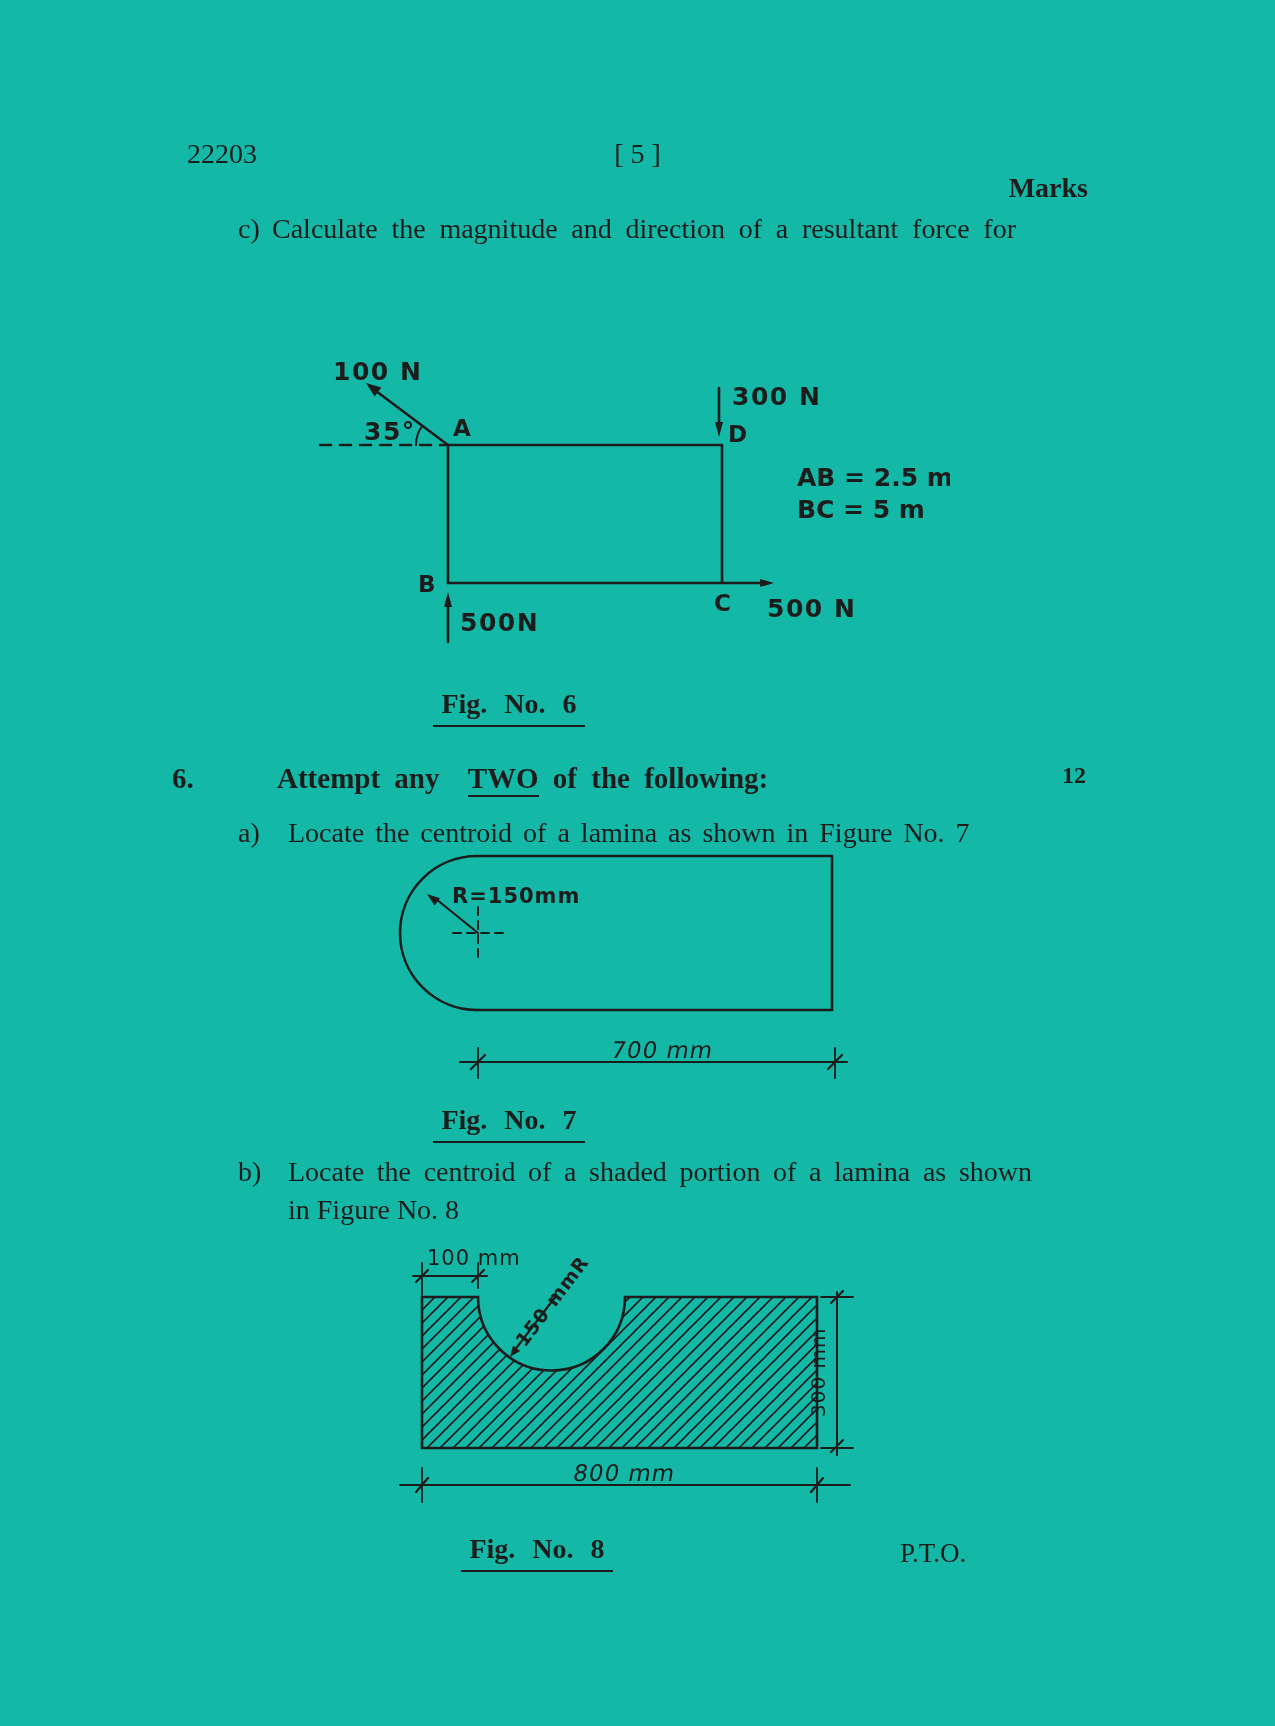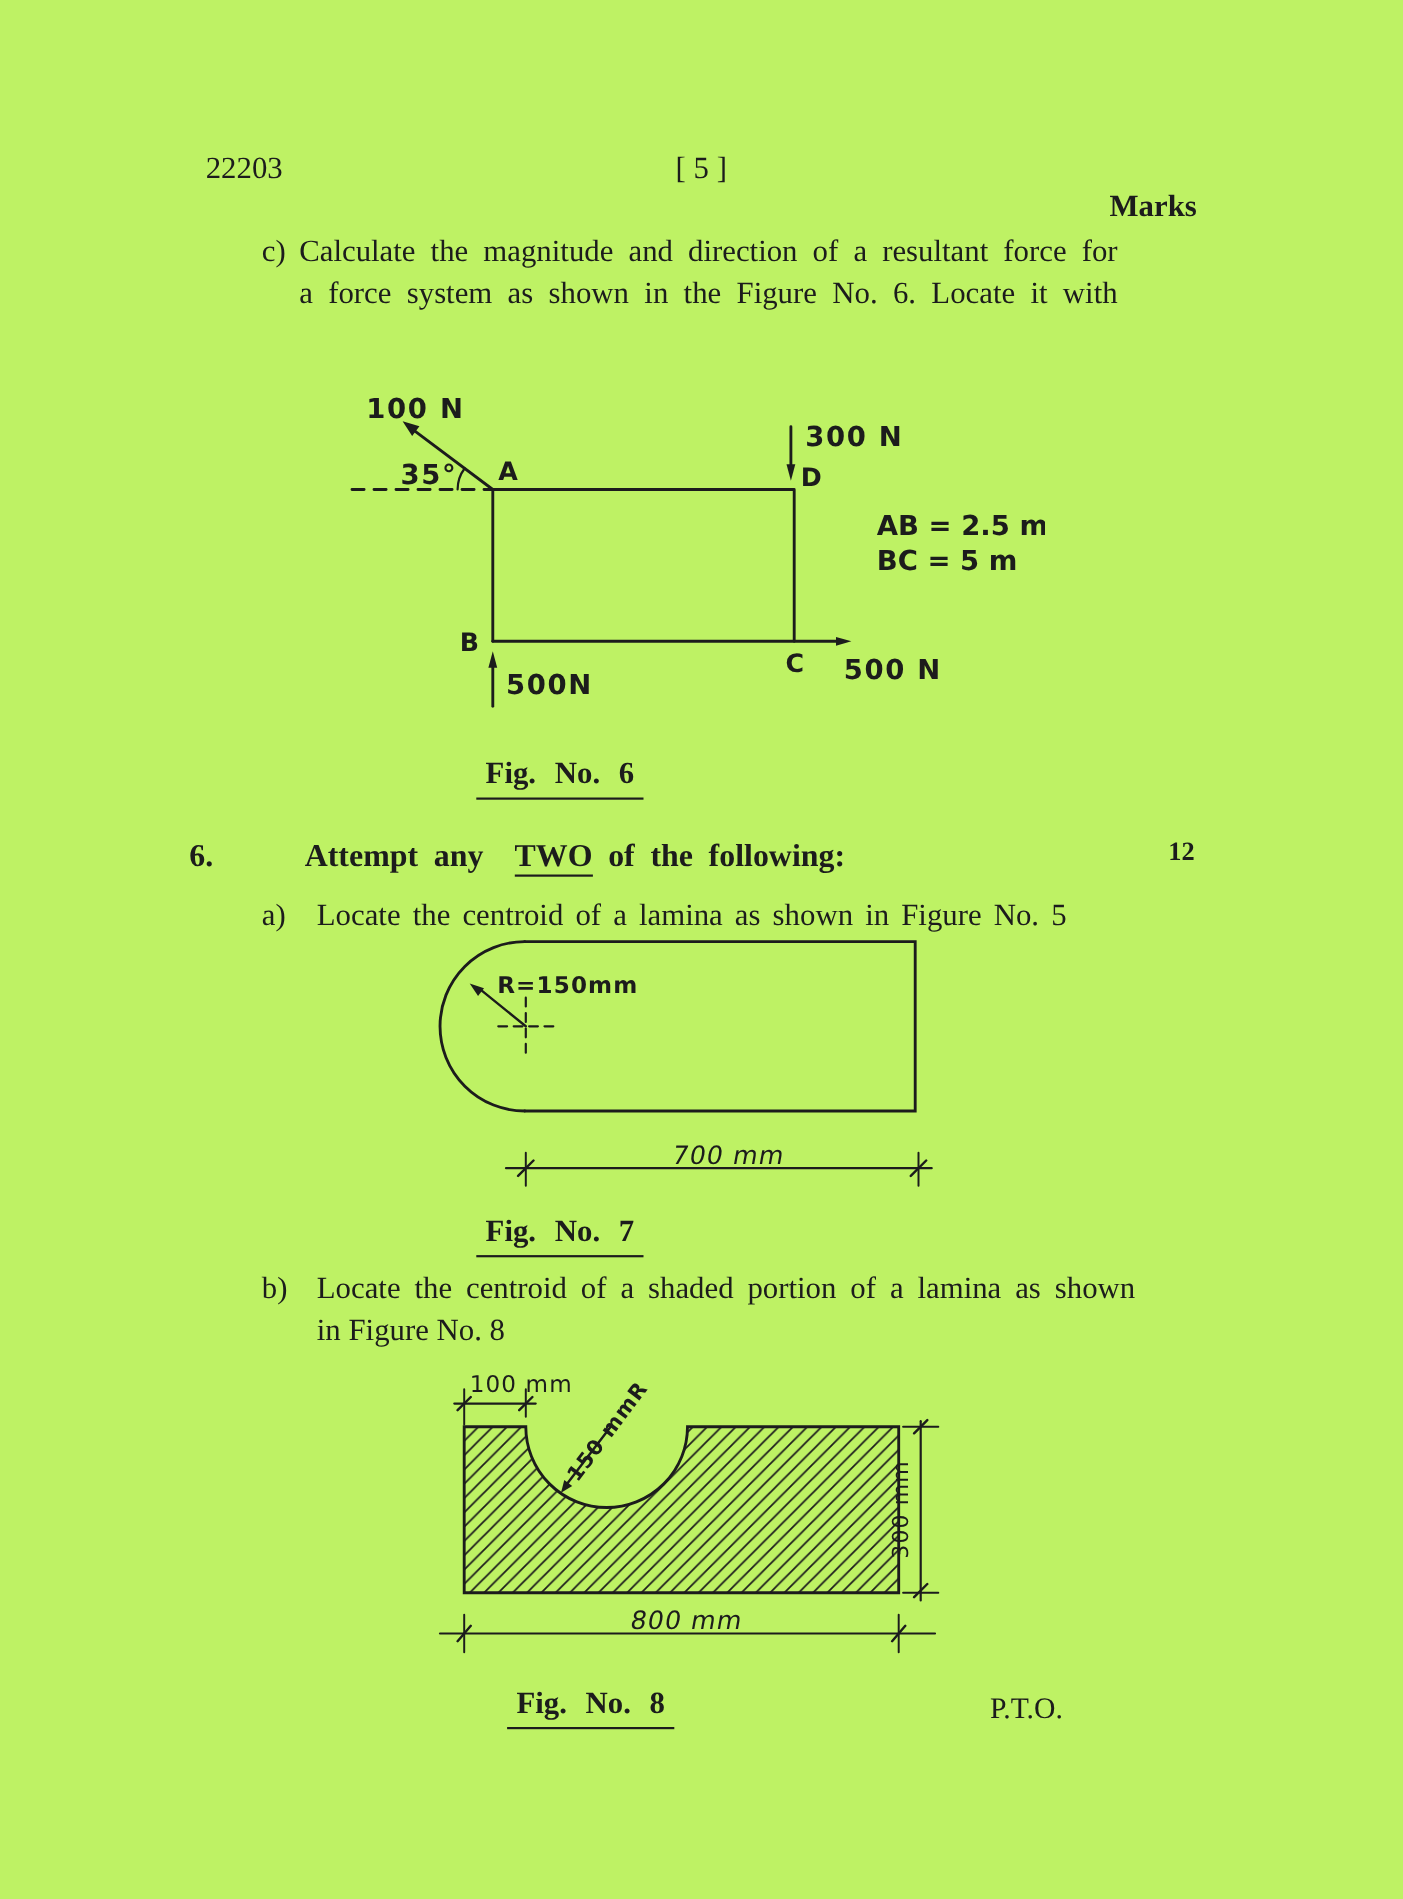--- a/index.html
+++ b/index.html
@@ -1,16 +1,16 @@
 <!DOCTYPE html>
 <html><head>
 <meta charset="utf-8">
 <style>
   html,body{margin:0;padding:0;background:#e8e8e8;}
-  #page{position:relative;width:1275px;height:1726px;background:#bef264;color:#1c1c1c;
+  #page{position:relative;width:1275px;height:1726px;background:#14b8a6;color:#1c1c1c;
         font-family:"Liberation Serif", serif;overflow:hidden;}
   .abs{position:absolute;}
   .serif{font-family:"Liberation Serif", serif;}
   .body-text{font-size:28px;line-height:38px;color:#1c1c1c;}
   .just{text-align:justify;text-align-last:justify;}
   .bold{font-weight:bold;}
   .caption-row{left:0;width:1018px;text-align:center;}
   .caption{display:inline-block;font-weight:bold;font-size:28px;word-spacing:10px;
            border-bottom:2.5px solid #1c1c1c;padding:0 8px 5px 8px;}
   .uline{border-bottom:2.5px solid #1c1c1c;padding-bottom:1px;margin-left:14px;}
@@ -24,21 +24,20 @@
 
 <div id="page">
 
   <div class="abs serif" style="left:187px;top:138px;font-size:28px;">22203</div>
   <div class="abs serif" style="left:0;top:138px;width:1275px;text-align:center;font-size:28px;">[ 5 ]</div>
   <div class="abs serif bold" style="left:900px;top:172px;width:188px;text-align:right;font-size:28px;">Marks</div>
 
   <div class="abs body-text" style="left:238px;top:210px;">c)</div>
   <div class="abs" style="left:272px;top:210px;width:744px;">
     <div class="body-text just">Calculate the magnitude and direction of a resultant force for</div>
-    <div class="body-text just">a force system as shown in the Figure No. 6. Locate it with</div>
   </div>
 
   <svg class="abs" style="left:290px;top:330px;" width="660" height="340" viewBox="0 0 660 340">
     <g stroke="#1c1c1c" stroke-width="2.6" fill="none" stroke-linecap="round">
 
       <path d="M 158 115 L 432 115 M 158 115 L 158 253 M 432 115 L 432 253"></path>
 
       <path d="M 30 115 L 158 115" stroke-dasharray="11,9"></path>
 
       <path d="M 158 115 L 86 61"></path>
@@ -74,21 +73,21 @@
 
   <div class="abs caption-row" style="top:688px;">
     <span class="caption serif">Fig. No. 6</span>
   </div>
 
   <div class="abs serif bold" style="left:172px;top:762px;font-size:29px;">6.</div>
   <div class="abs serif bold" style="left:277px;top:762px;font-size:29px;word-spacing:7px;"><span>Attempt any </span><span class="uline">TWO</span><span> of the following:</span></div>
   <div class="abs serif bold" style="left:1000px;top:762px;width:86px;text-align:right;font-size:24px;">12</div>
 
   <div class="abs body-text" style="left:238px;top:814px;">a)</div>
-  <div class="abs body-text" style="left:288px;top:814px;width:744px;word-spacing:4px;">Locate the centroid of a lamina as shown in Figure No. 5</div>
+  <div class="abs body-text" style="left:288px;top:814px;width:744px;word-spacing:4px;">Locate the centroid of a lamina as shown in Figure No. 7</div>
 
   <svg class="abs" style="left:395px;top:845px;" width="470" height="250" viewBox="0 0 470 250">
     <g stroke="#1c1c1c" fill="none" stroke-linecap="round">
       <path d="M 82 11 L 437 11 L 437 165 L 82 165" stroke-width="2.6"></path>
       <path d="M 82 11 A 77 77 0 0 0 82 165" stroke-width="2.6"></path>
 
       <path d="M 83 88 L 41 54" stroke-width="2.2"></path>
 
       <path d="M 58 88 L 108 88" stroke-width="2" stroke-dasharray="8,6"></path>
       <path d="M 83 62 L 83 112" stroke-width="2" stroke-dasharray="8,6"></path>

